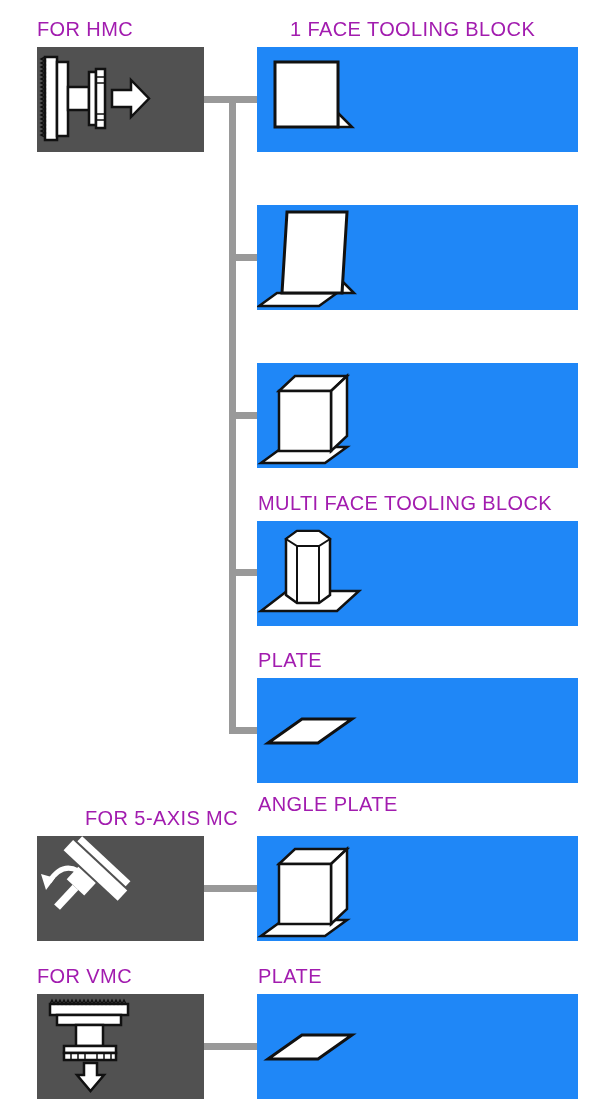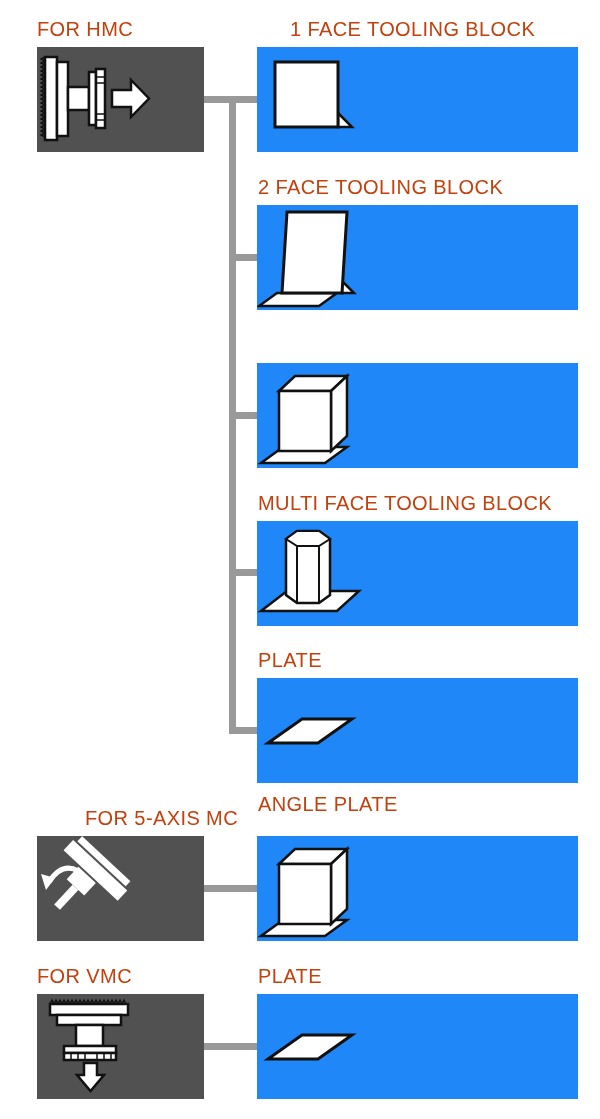--- a/index.html
+++ b/index.html
@@ -1,21 +1,21 @@
 <!DOCTYPE html>
 <html><head>
 <meta charset="utf-8">
 <style>
   html,body{margin:0;padding:0;background:#ffffff;}
   #canvas{
     position:relative;width:600px;height:1119px;background:#ffffff;
     font-family:"Liberation Sans", sans-serif;overflow:hidden;
   }
   .label{
-    position:absolute;font-size:20px;line-height:24px;color:#c2410c;
+    position:absolute;font-size:20px;line-height:24px;color:#a21caf;
     letter-spacing:0.4px;white-space:nowrap;
   }
   .machine-label{left:37px;}
   .item-label{left:258px;}
   .box-dark{
     position:absolute;left:37px;width:167px;height:105px;background:#515151;
   }
   .box-blue{
     position:absolute;left:257px;width:321px;height:105px;background:#1f87f7;
   }
@@ -54,21 +54,20 @@
   </div>
 
   <div class="label item-label" style="top:17px;margin-left:32px;">1 FACE TOOLING BLOCK</div>
   <div class="box-blue" style="top:47px;">
     <svg class="icon-svg" width="110" height="105" viewBox="0 0 110 105">
       <polygon points="81,66 95,80 81,80" fill="#fff" stroke="#111" stroke-width="2.5"></polygon>
       <rect x="18" y="15" width="63" height="65" fill="#fff" stroke="#111" stroke-width="3"></rect>
     </svg>
   </div>
 
-  <div class="label item-label" style="top:175px;">2 FACE TOOLING BLOCK</div>
   <div class="box-blue" style="top:205px;">
     <svg class="icon-svg" width="110" height="105" viewBox="0 0 110 105">
       <polygon points="2,101 62,101 80,88 20,88" fill="#fff" stroke="#111" stroke-width="2.5"></polygon>
       <polygon points="85,76 97,88 85,88" fill="#fff" stroke="#111" stroke-width="2.5"></polygon>
       <polygon points="30,7 90,7 85,88 25,88" fill="#fff" stroke="#111" stroke-width="3"></polygon>
     </svg>
   </div>
 
   <div class="box-blue" style="top:363px;">
     <svg class="icon-svg" width="110" height="105" viewBox="0 0 110 105">

